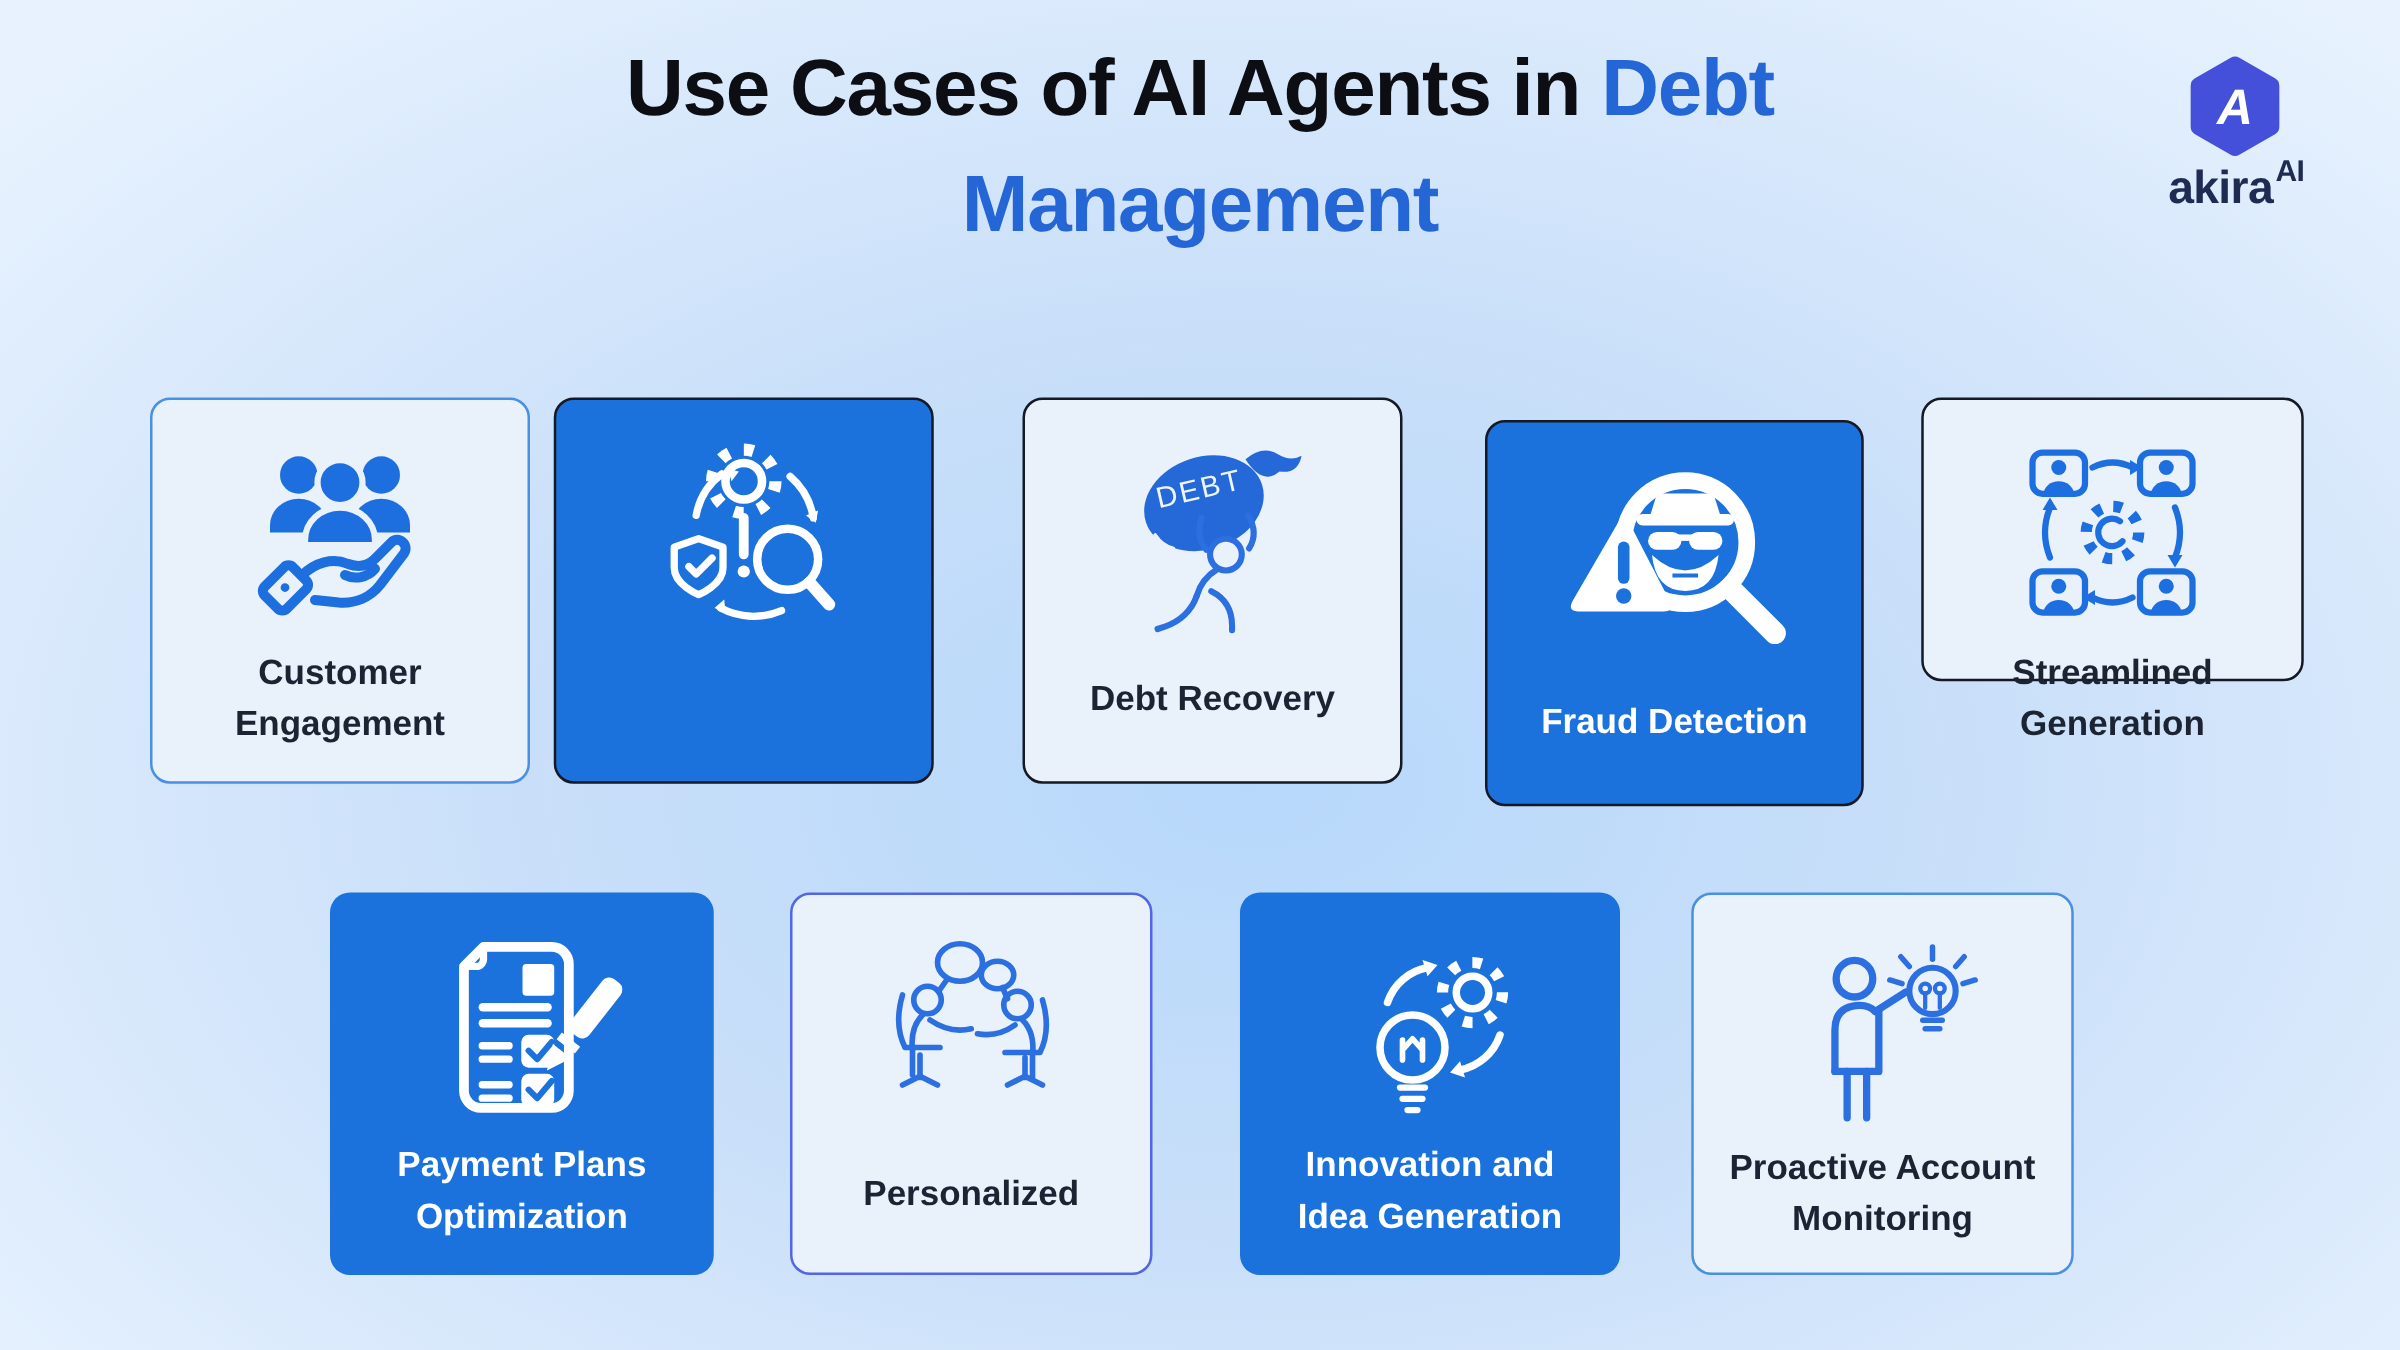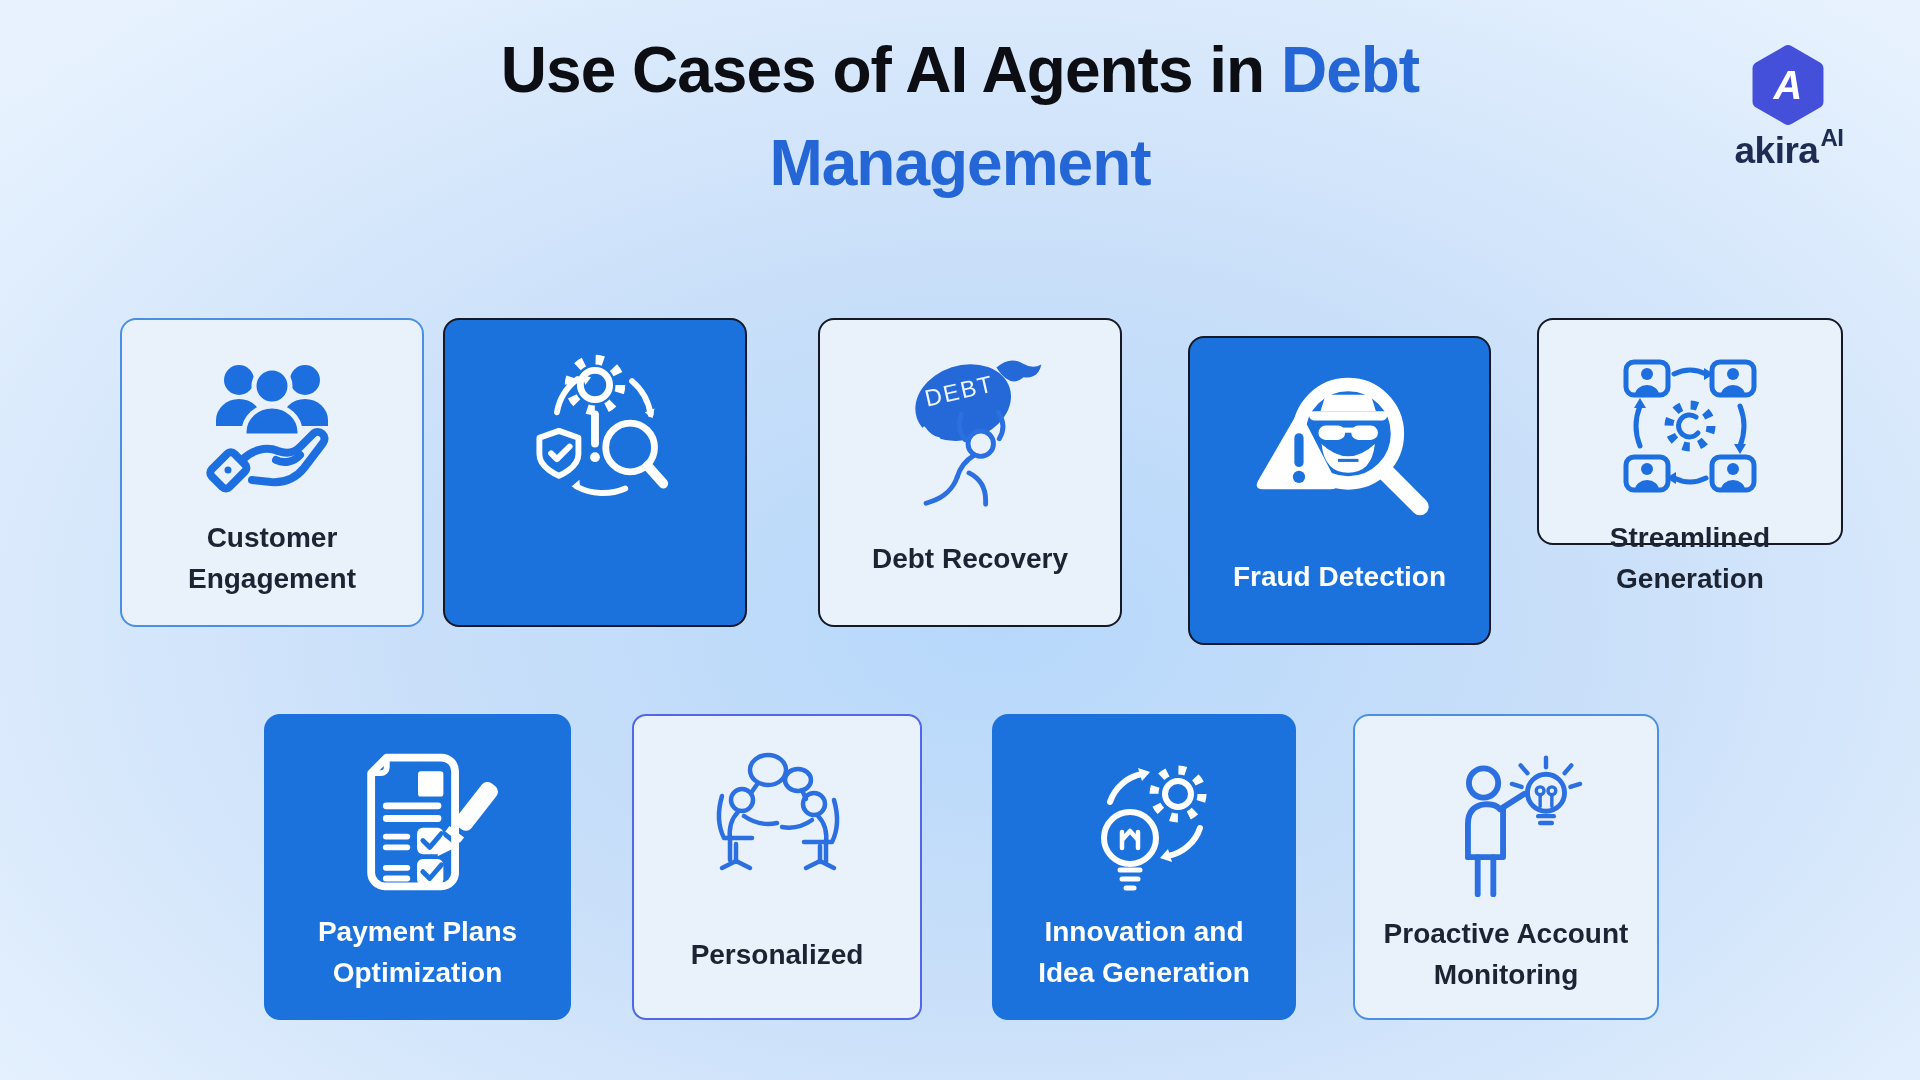--- a/index.html
+++ b/index.html
@@ -213,21 +213,21 @@
           <path d="M112 107 h19 l-9.5 20 z" fill="#ffffff"></path>
         </g>
       </svg>
     </div>
     <div class="label">
       <span>Payment Plans</span>
       <span>Optimization</span>
     </div>
   </div>
 
-  <div class="card light b-indigo" style="left:632px;top:714px;width:290px;height:306px;border-radius:14px;">
+  <div class="card light b-indigo" style="left:632px;top:714px;width:290px;height:306px;">
     <div class="icon">
       <svg width="170" height="156" viewBox="0 0 170 156" fill="none" stroke="#2b6fe0" stroke-width="4.5" stroke-linecap="round" stroke-linejoin="round">
         <ellipse cx="76" cy="28" rx="18" ry="15"></ellipse>
         <path d="M66 41 l-7 10"></path>
         <ellipse cx="106" cy="38" rx="13" ry="11"></ellipse>
         <path d="M110 48 l4 9"></path>
         <g>
           <circle cx="50" cy="58" r="11"></circle>
           <path d="M46 70 q-10 10 -8 28 v20"></path>
           <path d="M52 74 q16 11 33 7"></path>

